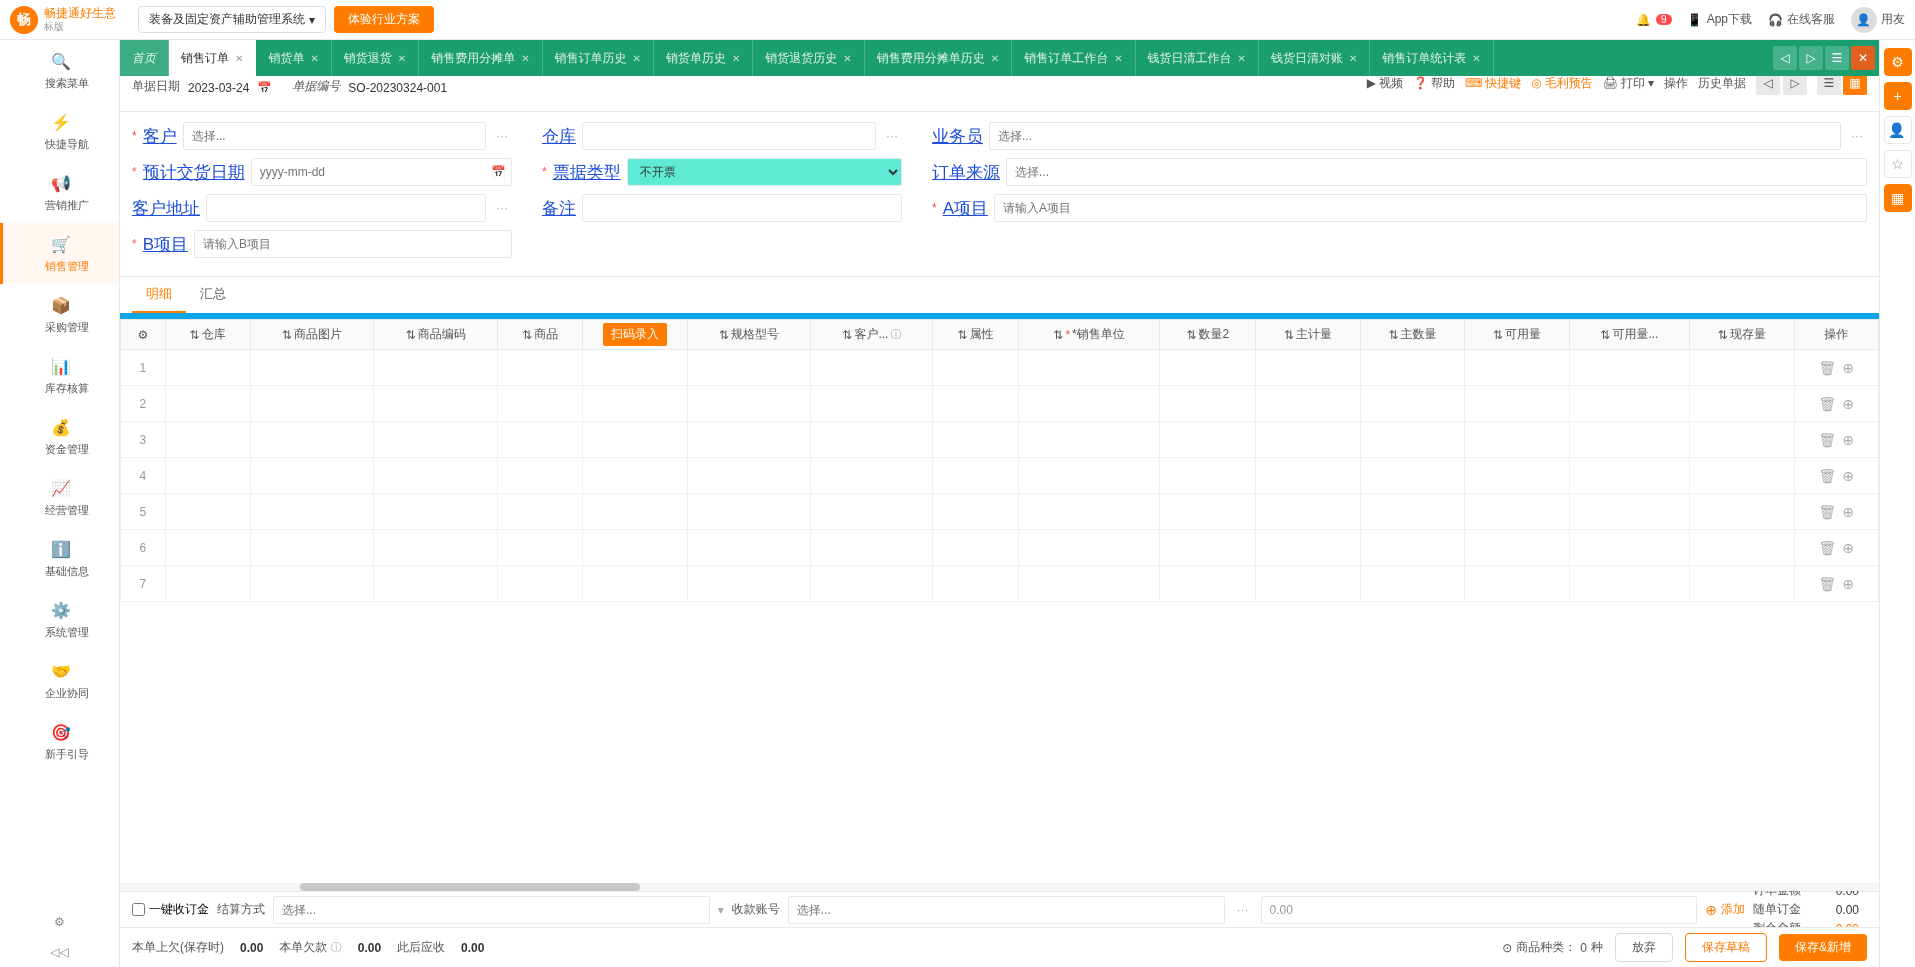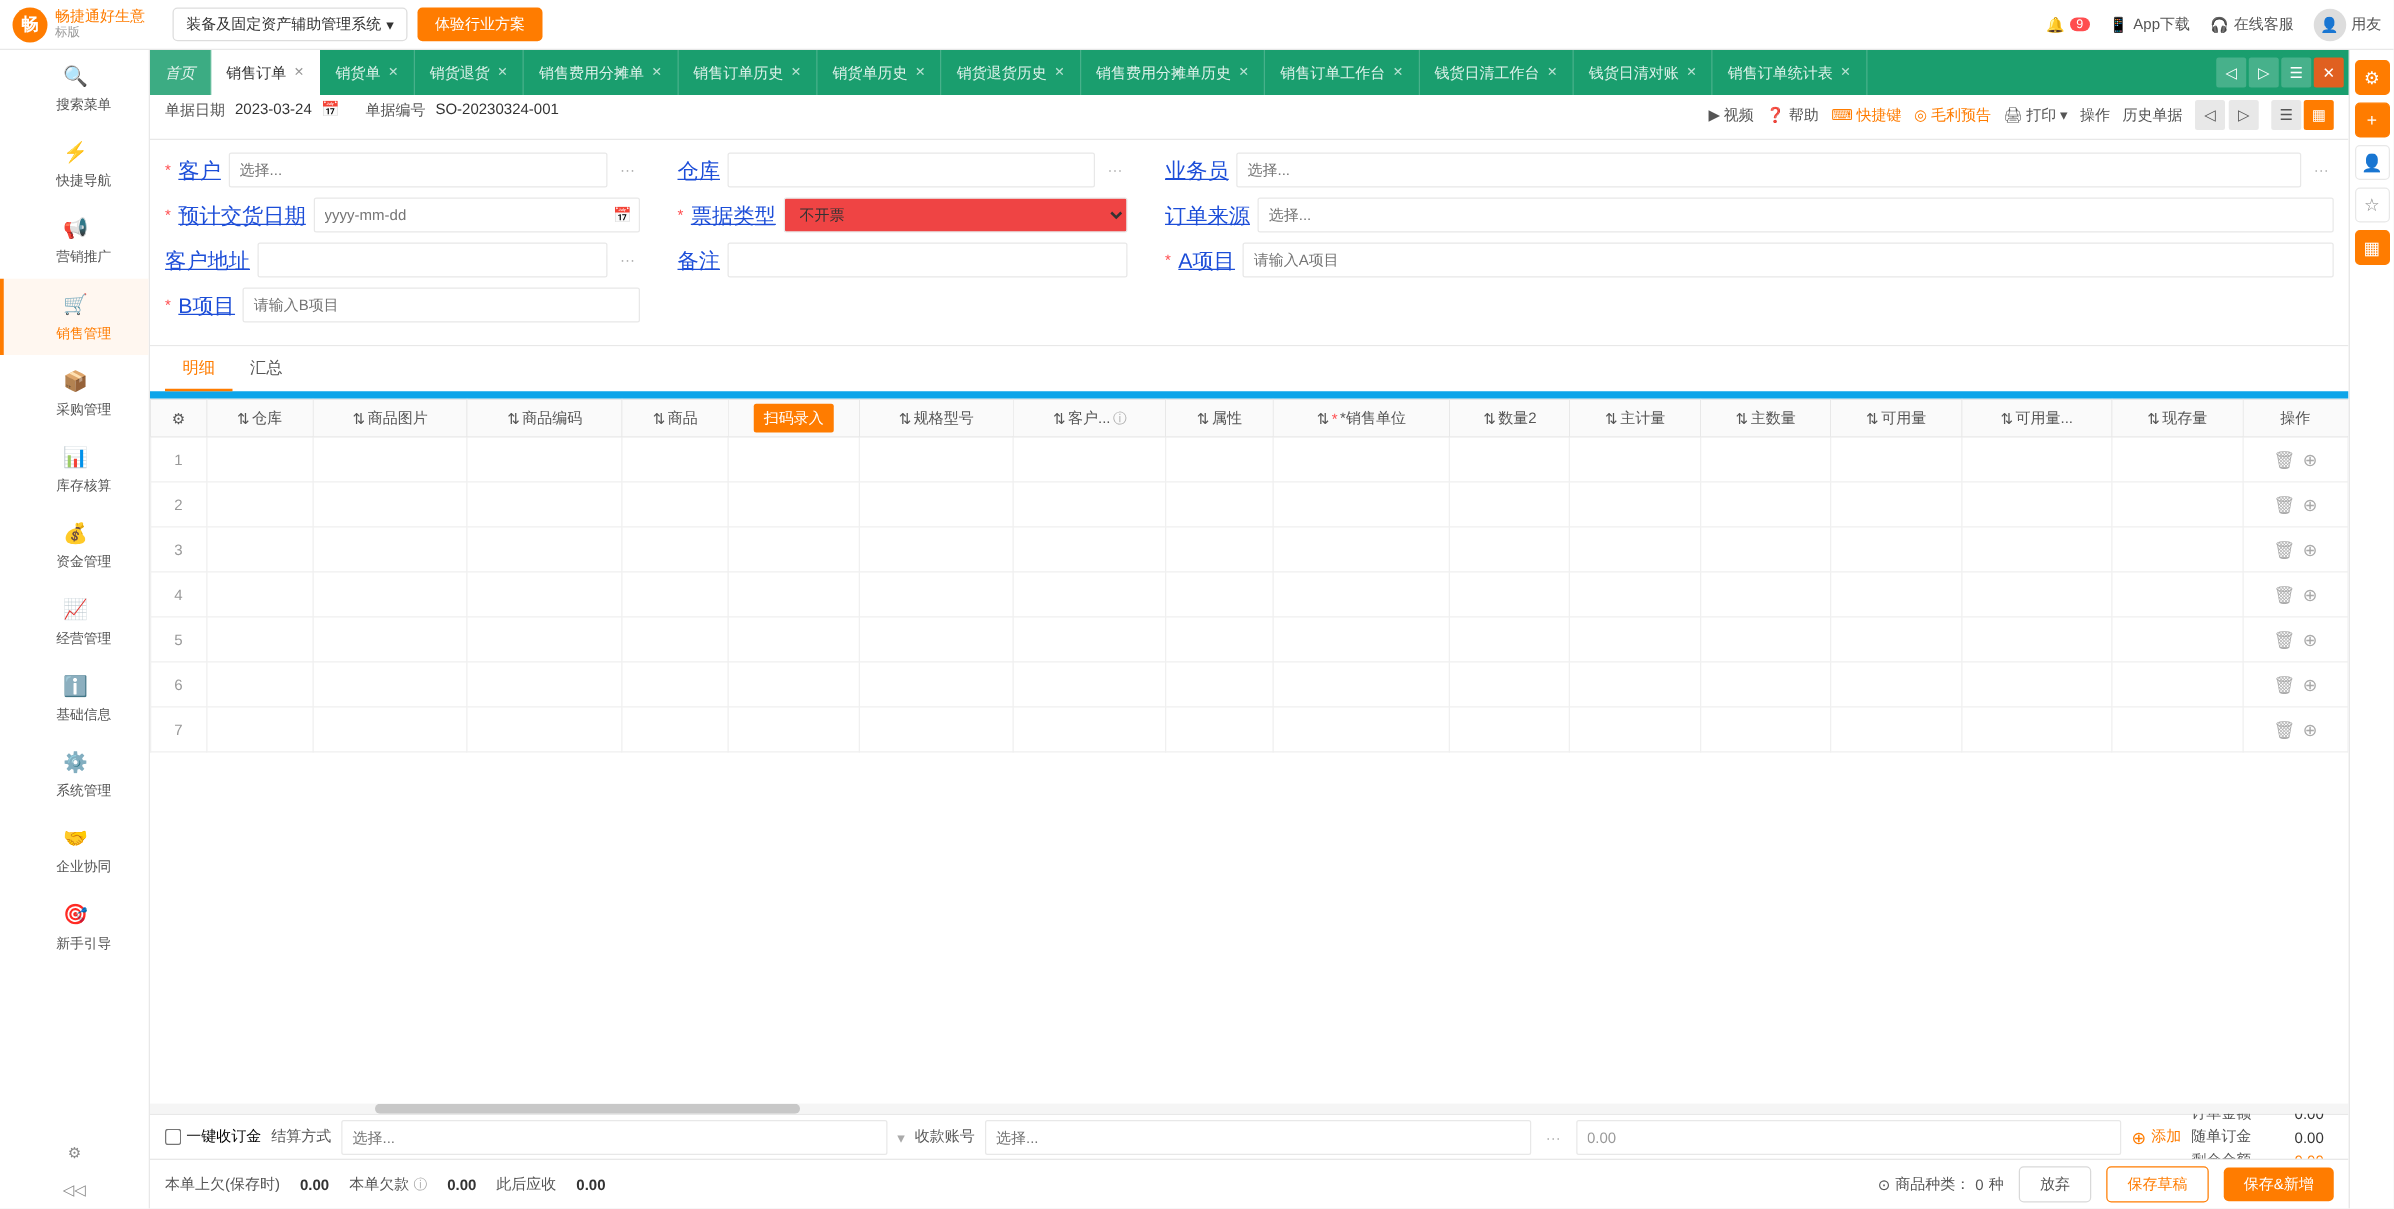--- a/index.html
+++ b/index.html
@@ -211,22 +211,22 @@
       overflow: hidden;
       background: #f5f5f5;
     }
 
     
     .page-toolbar {
       height: 36px;
       background: #fff;
       border-bottom: 1px solid #e8e8e8;
       display: flex;
-      align-items: flex-start;
-      padding: 4px 12px;
+      align-items: flex-end;
+      padding: 16px 12px;
       gap: 8px;
       font-size: 12px;
     }
     .field-label { color: #555; }
     .field-value { color: #333; }
     .toolbar-right {
       margin-left: auto;
       display: flex;
       align-items: center;
       gap: 10px;
@@ -277,21 +277,21 @@
       font-size: 12px;
       min-width: 0;
     }
     .form-select {
       height: 28px;
       border: 1px solid #e8e8e8;
       border-radius: 2px;
       padding: 0 8px;
       color: #333;
       font-size: 12px;
-      background: #ef4444;
+      background: #5eead4;
     }
     .more-btn {
       color: #aaa;
       cursor: pointer;
       padding: 0 4px;
     }
     .input-with-icon {
       position: relative;
       flex: 1;
     }
@@ -667,21 +667,21 @@
         <button class="tab-nav-btn" style="background:#e06020;">✕</button>
       </div>
     </div>
 
     <div class="page-content">
 
       <div class="page-toolbar">
         <span class="field-label">单据日期</span>
         <span class="field-value">2023-03-24</span>
         <span style="cursor:pointer;color:#aaa;">📅</span>
-        <span style="margin-left:12px;" class="field-label">单据编号</span>
+        <span style="margin-left:12px;font-style:italic;" class="field-label">单据编号</span>
         <span class="field-value">SO-20230324-001</span>
         <div class="toolbar-right">
           <div class="toolbar-btn">
             <span>▶</span>
             <span>视频</span>
           </div>
           <div class="toolbar-btn">
             <span>❓</span>
             <span>帮助</span>
           </div>

